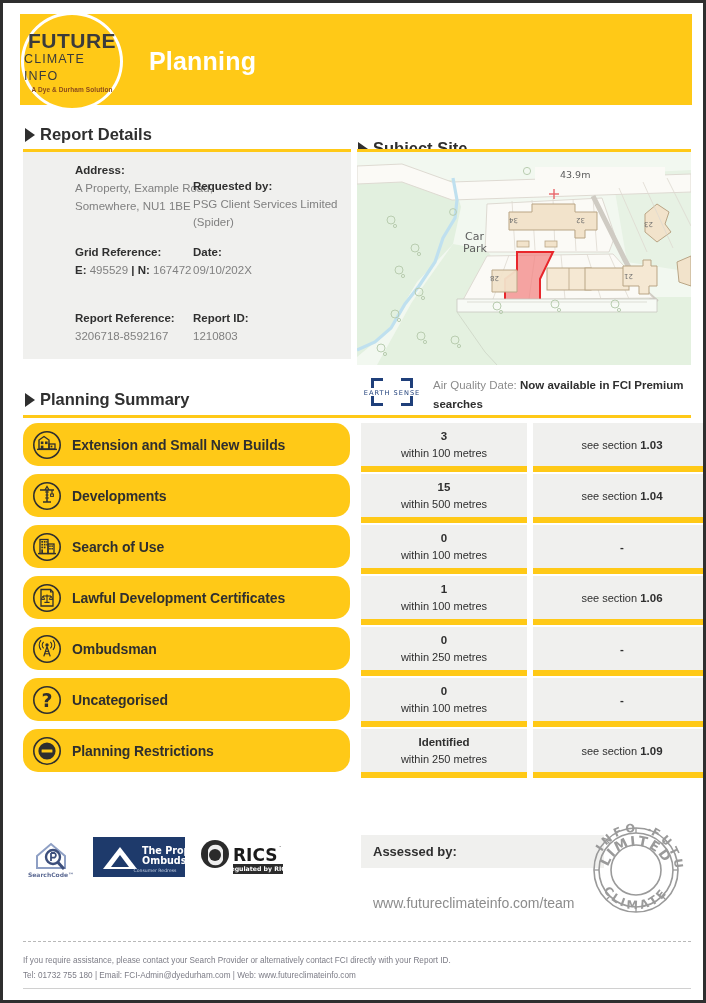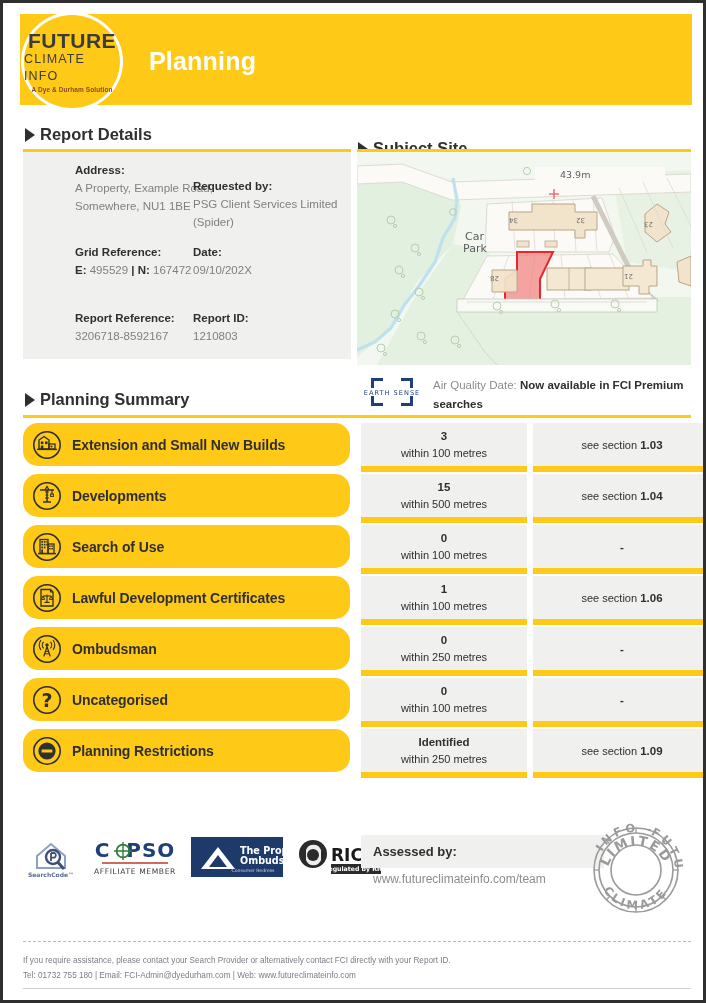--- a/index.html
+++ b/index.html
@@ -154,22 +154,22 @@
     width: 330px; height: 48px;
     display: flex; align-items: center; gap: 14px;
   }
   #assessed-box {
     position: absolute; left: 358px; top: 832px;
     width: 243px; height: 33px; background: #f0f0ee;
     display: flex; align-items: center; padding-left: 12px;
   }
   #assessed-label { font-size: 13px; font-weight: bold; color: #2f2f2f; }
   #assessed-url {
-    position: absolute; left: 370px; top: 869px;
-    font-size: 12px; color: #8c8c8c; text-align: center;
+    position: absolute; left: 370px; top: 892px;
+    font-size: 14px; color: #8c8c8c; text-align: center;
   }
   #stamp { position: absolute; left: 578px; top: 812px; width: 110px; height: 106px; }
 
   
   #dashed {
     position: absolute; left: 20px; top: 938px; width: 668px;
     border-top: 1px dashed #b9b9b9;
   }
   #foot-text {
     position: absolute; left: 20px; top: 950px; width: 668px;
@@ -608,29 +608,20 @@
     <span>
       <svg width="56" height="46" viewBox="0 0 56 46">
         <path d="M14,22 L28,10 L42,22 L42,34 L14,34 Z" fill="none" stroke="#8e9fc4" stroke-width="2"></path>
         <circle cx="30" cy="23" r="7" fill="none" stroke="#3d4f7c" stroke-width="2.4"></circle>
         <path d="M34.6,28 L41,35" stroke="#3d4f7c" stroke-width="3"></path>
         <path d="M28,19 L28,27 M28,19 L31.5,19 A2.6,2.6 0 0,1 31.5,23.6 L28,23.6" fill="none" stroke="#3d4f7c" stroke-width="1.8"></path>
         <text x="28" y="43" text-anchor="middle" font-family="DejaVu Sans, sans-serif" font-size="6" font-weight="bold" fill="#5d6b94">SearchCode™</text>
       </svg>
     </span>
 
-    <span>
-      <svg width="84" height="44" viewBox="0 0 84 44">
-        <text x="42" y="22" text-anchor="middle" font-family="DejaVu Sans, sans-serif" font-size="20" font-weight="bold" fill="#1f3f7a" letter-spacing="1">C&nbsp;&nbsp;PSO</text>
-        <circle cx="30" cy="16" r="6.4" fill="none" stroke="#2f7d3a" stroke-width="1.8"></circle>
-        <path d="M30,7 L30,25 M21,16 L39,16" stroke="#2f7d3a" stroke-width="1.4"></path>
-        <line x1="9" y1="28" x2="75" y2="28" stroke="#c0392b" stroke-width="1.6"></line>
-        <text x="42" y="39" text-anchor="middle" font-family="DejaVu Sans, sans-serif" font-size="7.6" fill="#3b3b3b" letter-spacing=".6">AFFILIATE MEMBER</text>
-      </svg>
-    </span>
 
     <span>
       <svg width="92" height="40" viewBox="0 0 92 40">
         <rect width="92" height="40" fill="#1e3a6b"></rect>
         <path d="M10,32 L27,10 L44,32 Z" fill="#ffffff"></path>
         <path d="M27,18 L36,30 L18,30 Z" fill="#1e3a6b"></path>
         <text x="49" y="17" font-family="DejaVu Sans, sans-serif" font-size="9.6" font-weight="bold" fill="#ffffff">The Property</text>
         <text x="49" y="27" font-family="DejaVu Sans, sans-serif" font-size="9.6" font-weight="bold" fill="#ffffff">Ombudsman</text>
         <text x="62" y="35" text-anchor="middle" font-family="DejaVu Sans, sans-serif" font-size="4.6" fill="#c8d2e4">Consumer Redress</text>
       </svg>

